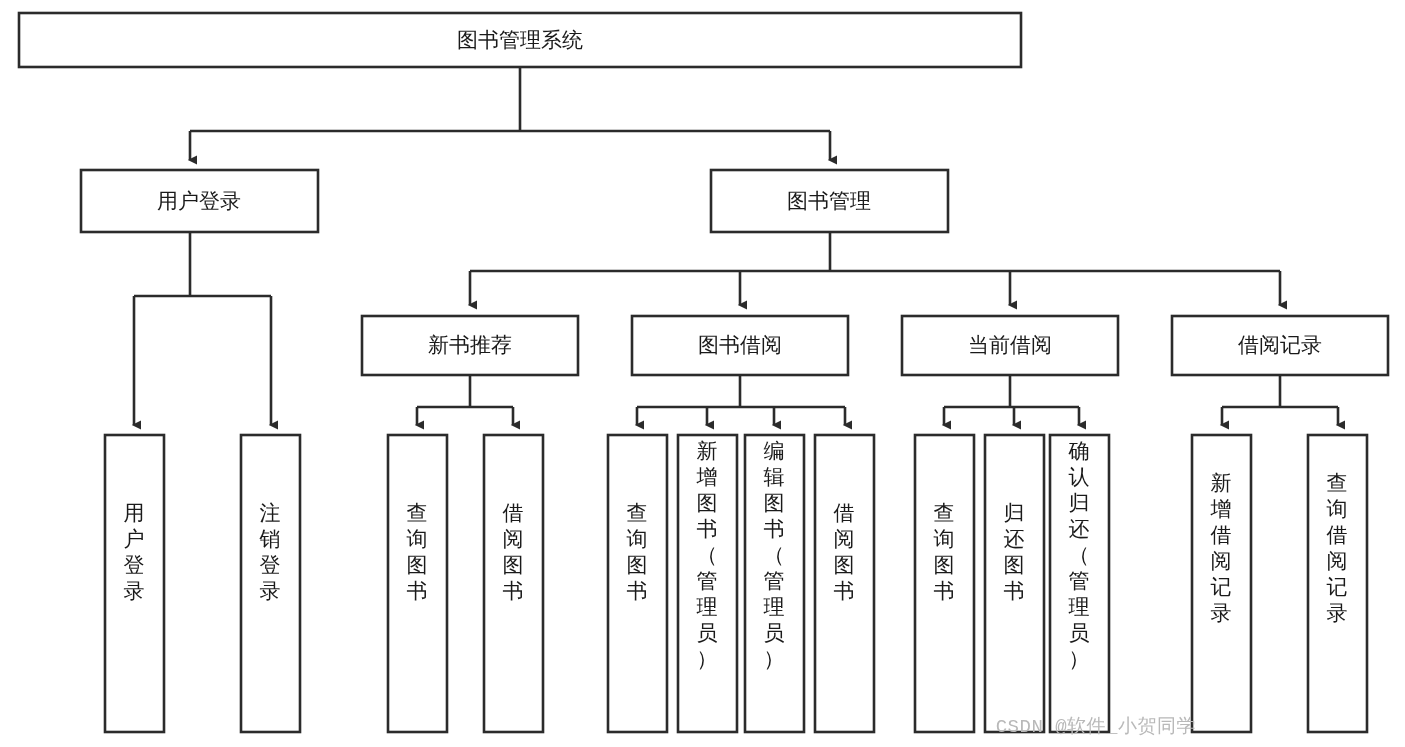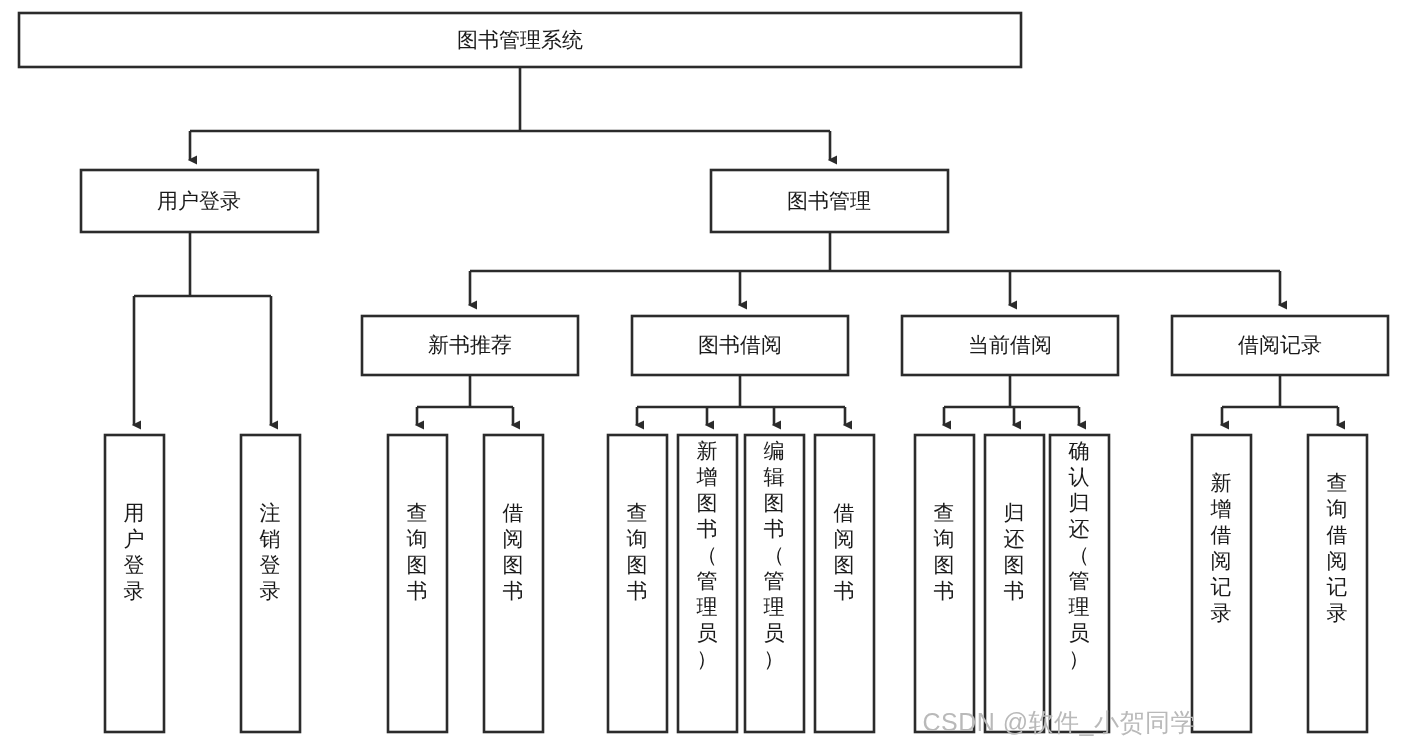--- a/index.html
+++ b/index.html
@@ -47,22 +47,22 @@
   .node-label-v {
     font-family: "Liberation Sans", "DejaVu Sans", sans-serif;
     font-size: 21px;
     fill: #1a1a1a;
     text-anchor: middle;
   }
   .watermark {
     position: absolute;
     right: 10px;
     bottom: 8px;
-    font-family: Liberation Sans, sans-serif;
-    font-size: 25px;
+    font-family: Liberation Mono, monospace;
+    font-size: 19px;
     color: #b9b9b9;
     letter-spacing: 0.5px;
     white-space: nowrap;
     pointer-events: none;
   }
 </style>
 </head>
 <body>
 
 <div id="diagram-root">

